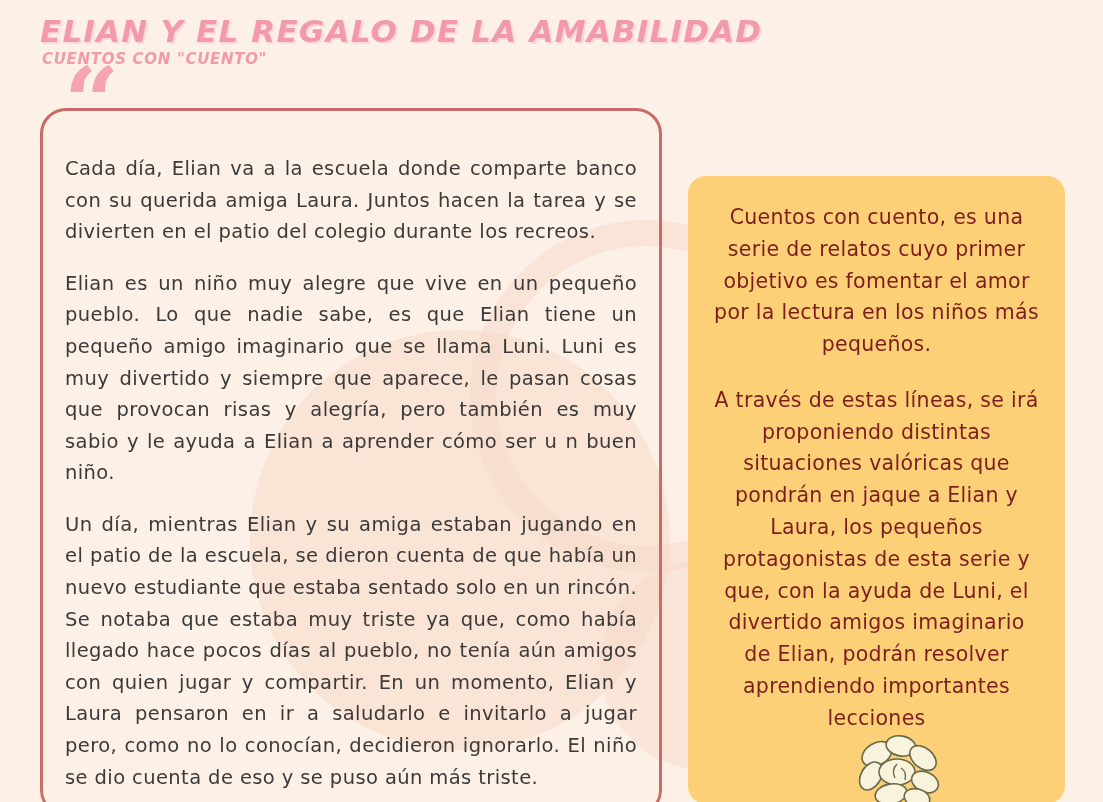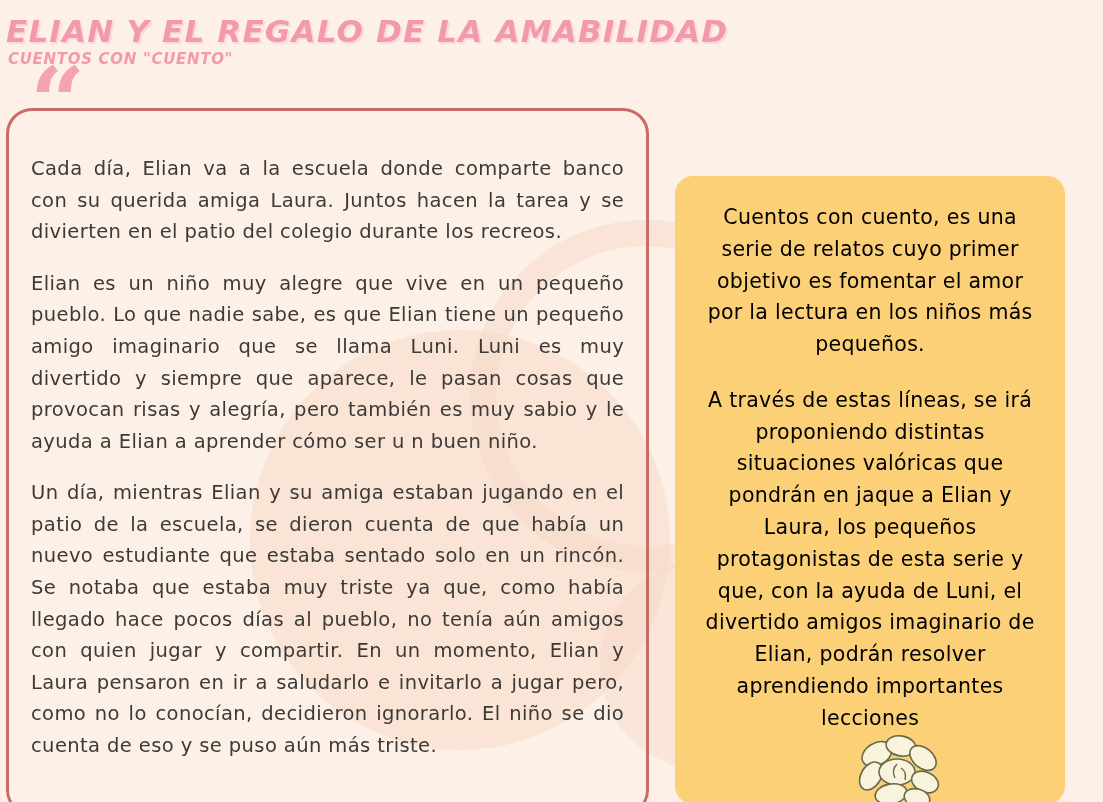--- a/index.html
+++ b/index.html
@@ -30,21 +30,21 @@
     border: 26px solid #f6d8c8;
     opacity: .5;
   }
   .blob-3 { width: 210px; height: 210px; left: 600px; top: 560px; opacity:.45;}
 
   .page {
     position: relative;
     width: 1081px;
     height: 802px;
     box-sizing: border-box;
-    padding: 14px 16px 0 6px;
+    padding: 14px 16px 0 40px;
   }
 
   .title {
     color: #f29aab;
     font-family: "DejaVu Sans", sans-serif;
     font-size: 31px;
     font-weight: bold;
     letter-spacing: 1.2px;
     text-transform: uppercase;
     font-style: italic;
@@ -116,21 +116,21 @@
   .info-card {
     background: #fbd077;
     border-radius: 18px;
     padding: 26px 26px 22px 26px;
     min-height: 580px;
     position: relative;
     z-index: 2;
   }
   .info-card p {
     margin: 0 0 24px 0;
-    color: #000000;
+    color: #7f1d1d;
     font-family: "DejaVu Sans", sans-serif;
     font-size: 20.5px;
     line-height: 1.55;
     text-align: center;
     letter-spacing: .3px;
   }
   .info-card p:last-child { margin-bottom: 0; }
 
   
   .flower {

